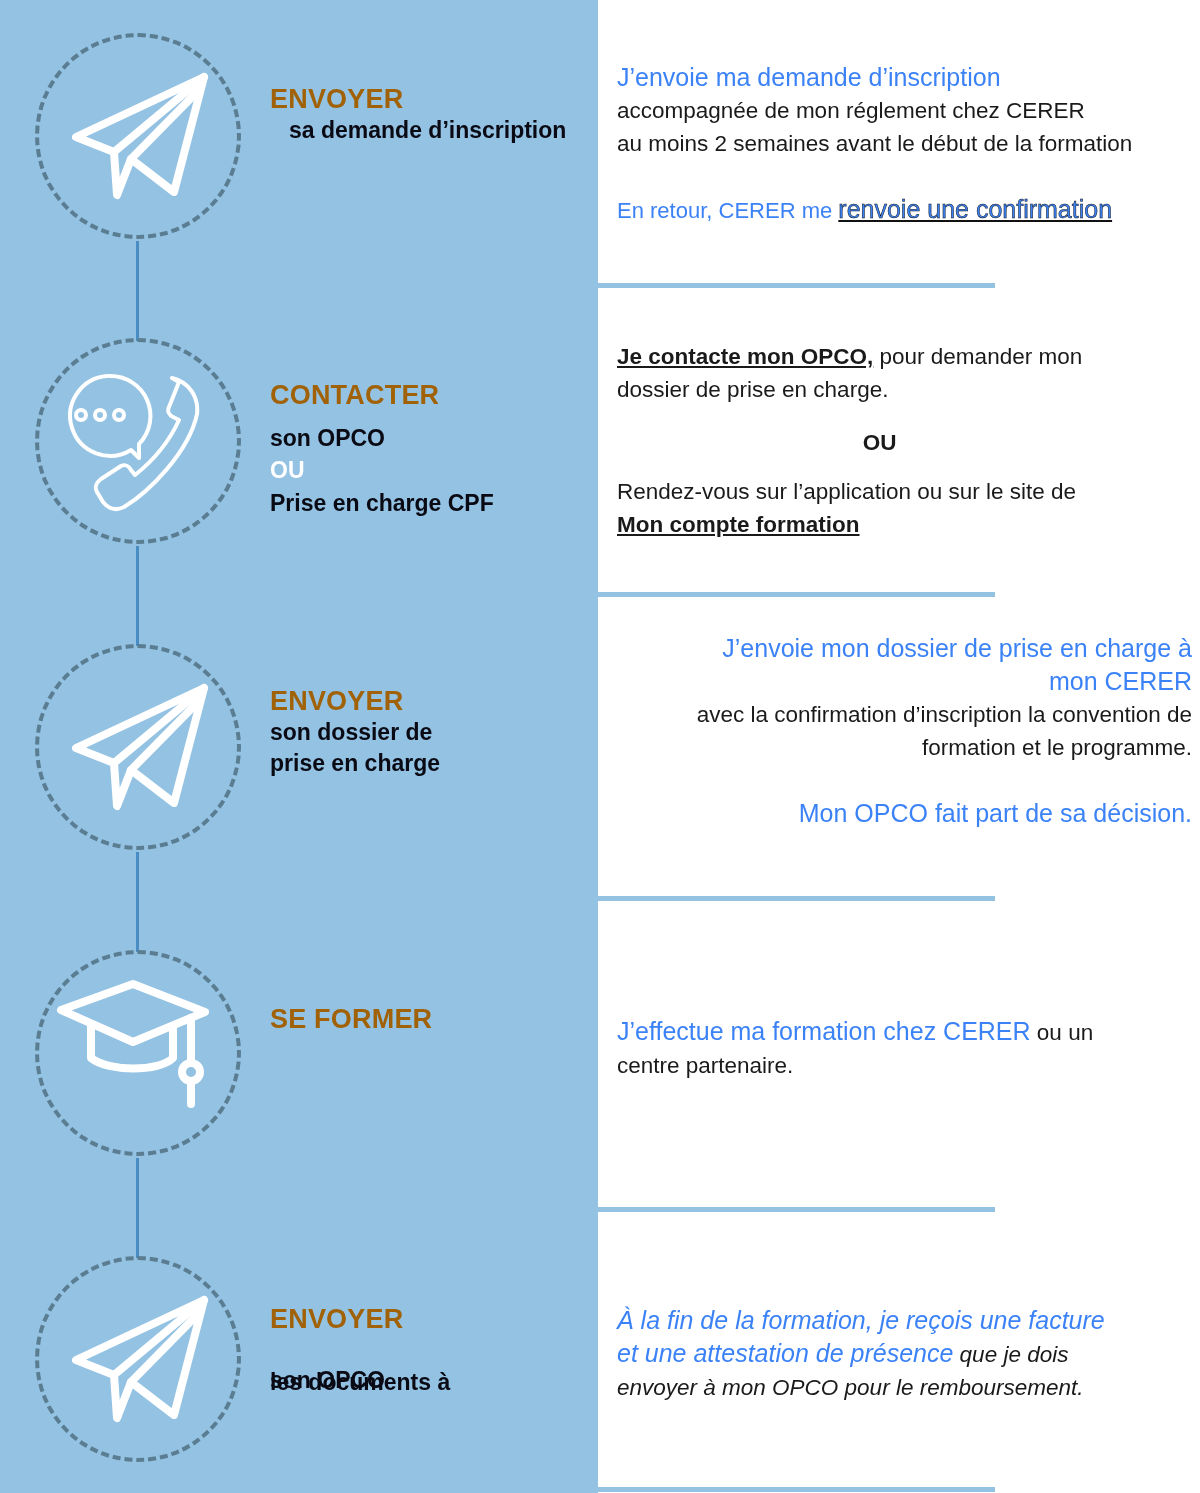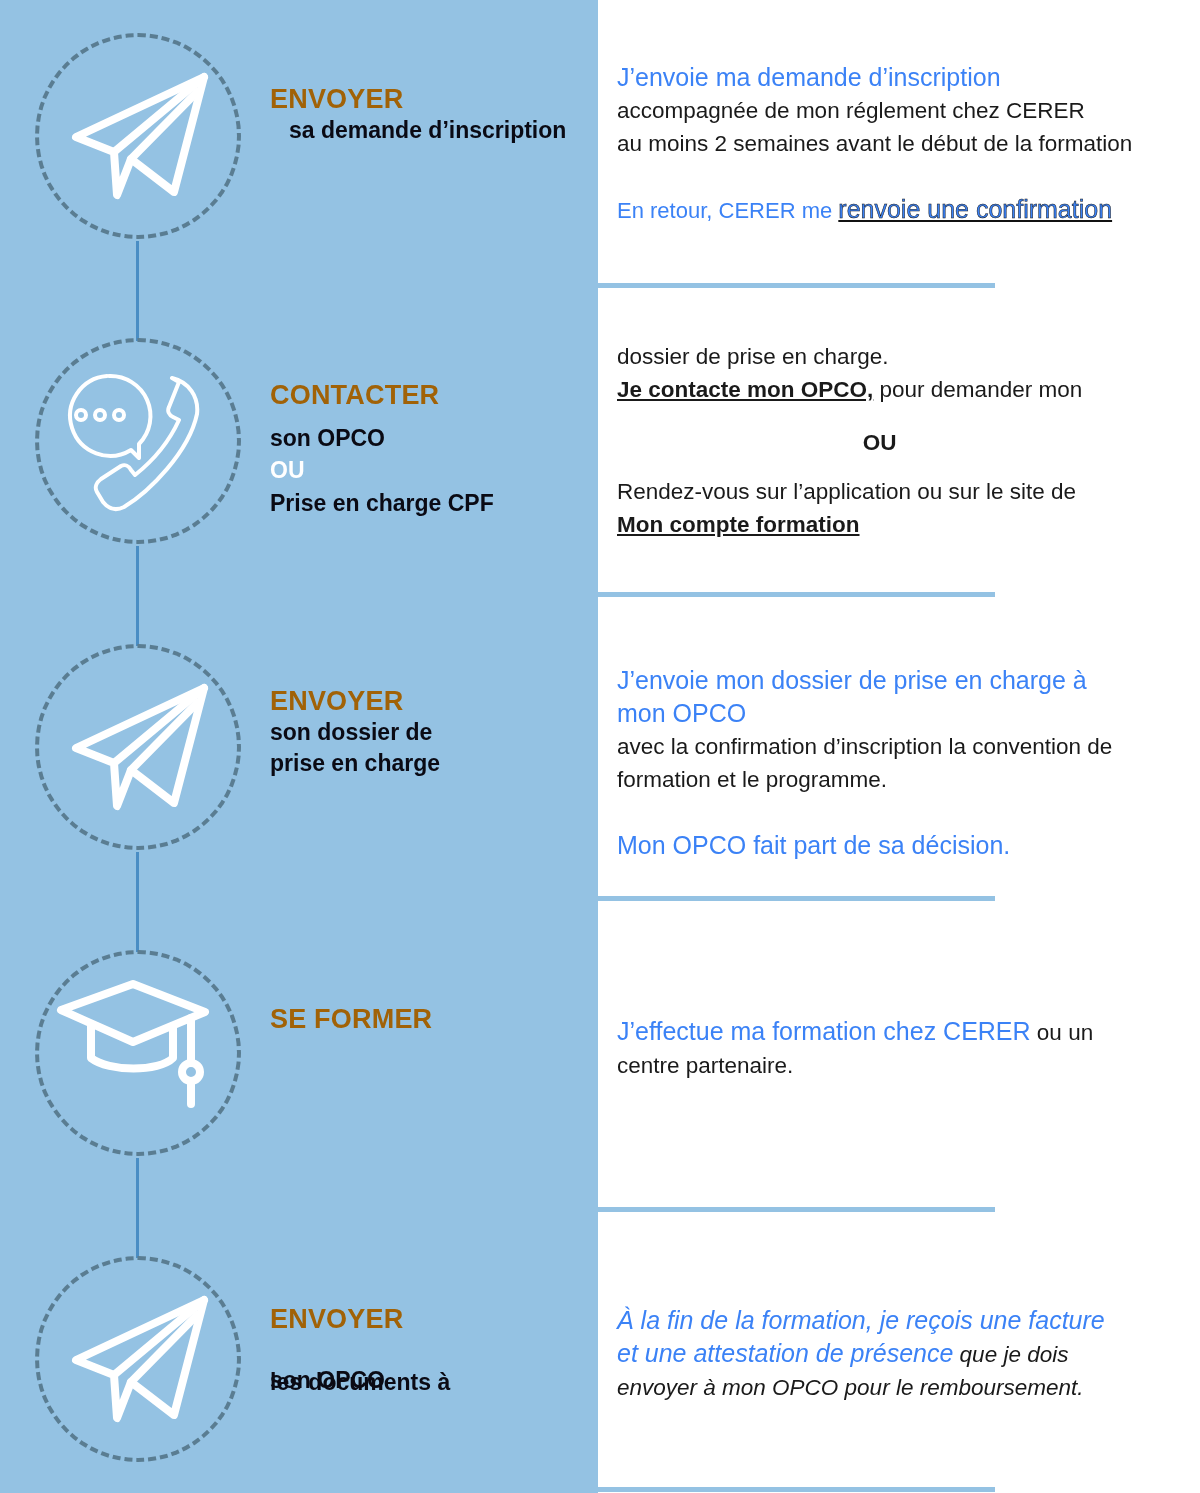--- a/index.html
+++ b/index.html
@@ -89,44 +89,44 @@
       <path d="M133,36 C150,40 160,55 158,72 C150,110 110,150 85,165 C75,170 68,165 64,160 L58,150 C55,145 58,140 62,137 L82,124 C86,122 90,124 92,128 L96,133 C115,118 130,100 140,78 L134,75 C130,73 128,69 130,65 L140,40 Z"></path>
     </g>
   </svg>
 </div>
 <div class="step-title" style="top:380px;">CONTACTER</div>
 <div class="step-sub" style="top:423px;">son OPCO</div>
 <div class="step-or" style="top:455px;">OU</div>
 <div class="step-sub" style="top:488px;">Prise en charge CPF</div>
 
 <div class="desc" style="top:340px;">
+  <p><b>Je contacte mon OPCO,</b><span> pour demander mon</span></p>
   <p>dossier de prise en charge.</p>
-  <p><b>Je contacte mon OPCO,</b><span> pour demander mon</span></p>
   <p class="center" style="margin:20px 0 16px 0;">OU</p>
   <p>Rendez-vous sur l’application ou sur le site de</p>
   <p><b>Mon compte formation</b></p>
 </div>
 <div class="divider" style="top:592px;"></div>
 
 <div class="circle" style="top:644px;">
   <svg viewBox="0 0 198 198">
     <g fill="none" stroke="#ffffff" stroke-width="8" stroke-linejoin="round" stroke-linecap="round">
       <polygon points="37,100 165,40 135,155 92,122 78,158 75,115"></polygon>
       <line x1="75" y1="115" x2="165" y2="40"></line>
       <line x1="92" y1="122" x2="158" y2="55"></line>
     </g>
   </svg>
 </div>
 <div class="step-title" style="top:686px;">ENVOYER</div>
 <div class="step-sub" style="top:717px;">son dossier de</div>
 <div class="step-sub" style="top:748px;">prise en charge</div>
 
-<div class="desc" style="top:664px;">
+<div class="desc" style="top:632px;text-align:right;">
   <p class="big">J’envoie mon dossier de prise en charge à</p>
-  <p class="big">mon OPCO</p>
+  <p class="big">mon CERER</p>
   <p>avec la confirmation d’inscription la convention de</p>
   <p>formation et le programme.</p>
   <div class="gap"></div>
   <p class="big">Mon OPCO fait part de sa décision.</p>
 </div>
 <div class="divider" style="top:896px;"></div>
 
 <div class="circle" style="top:950px;">
   <svg viewBox="0 0 198 198">
     <g fill="none" stroke="#ffffff" stroke-width="8" stroke-linejoin="round" stroke-linecap="round">

